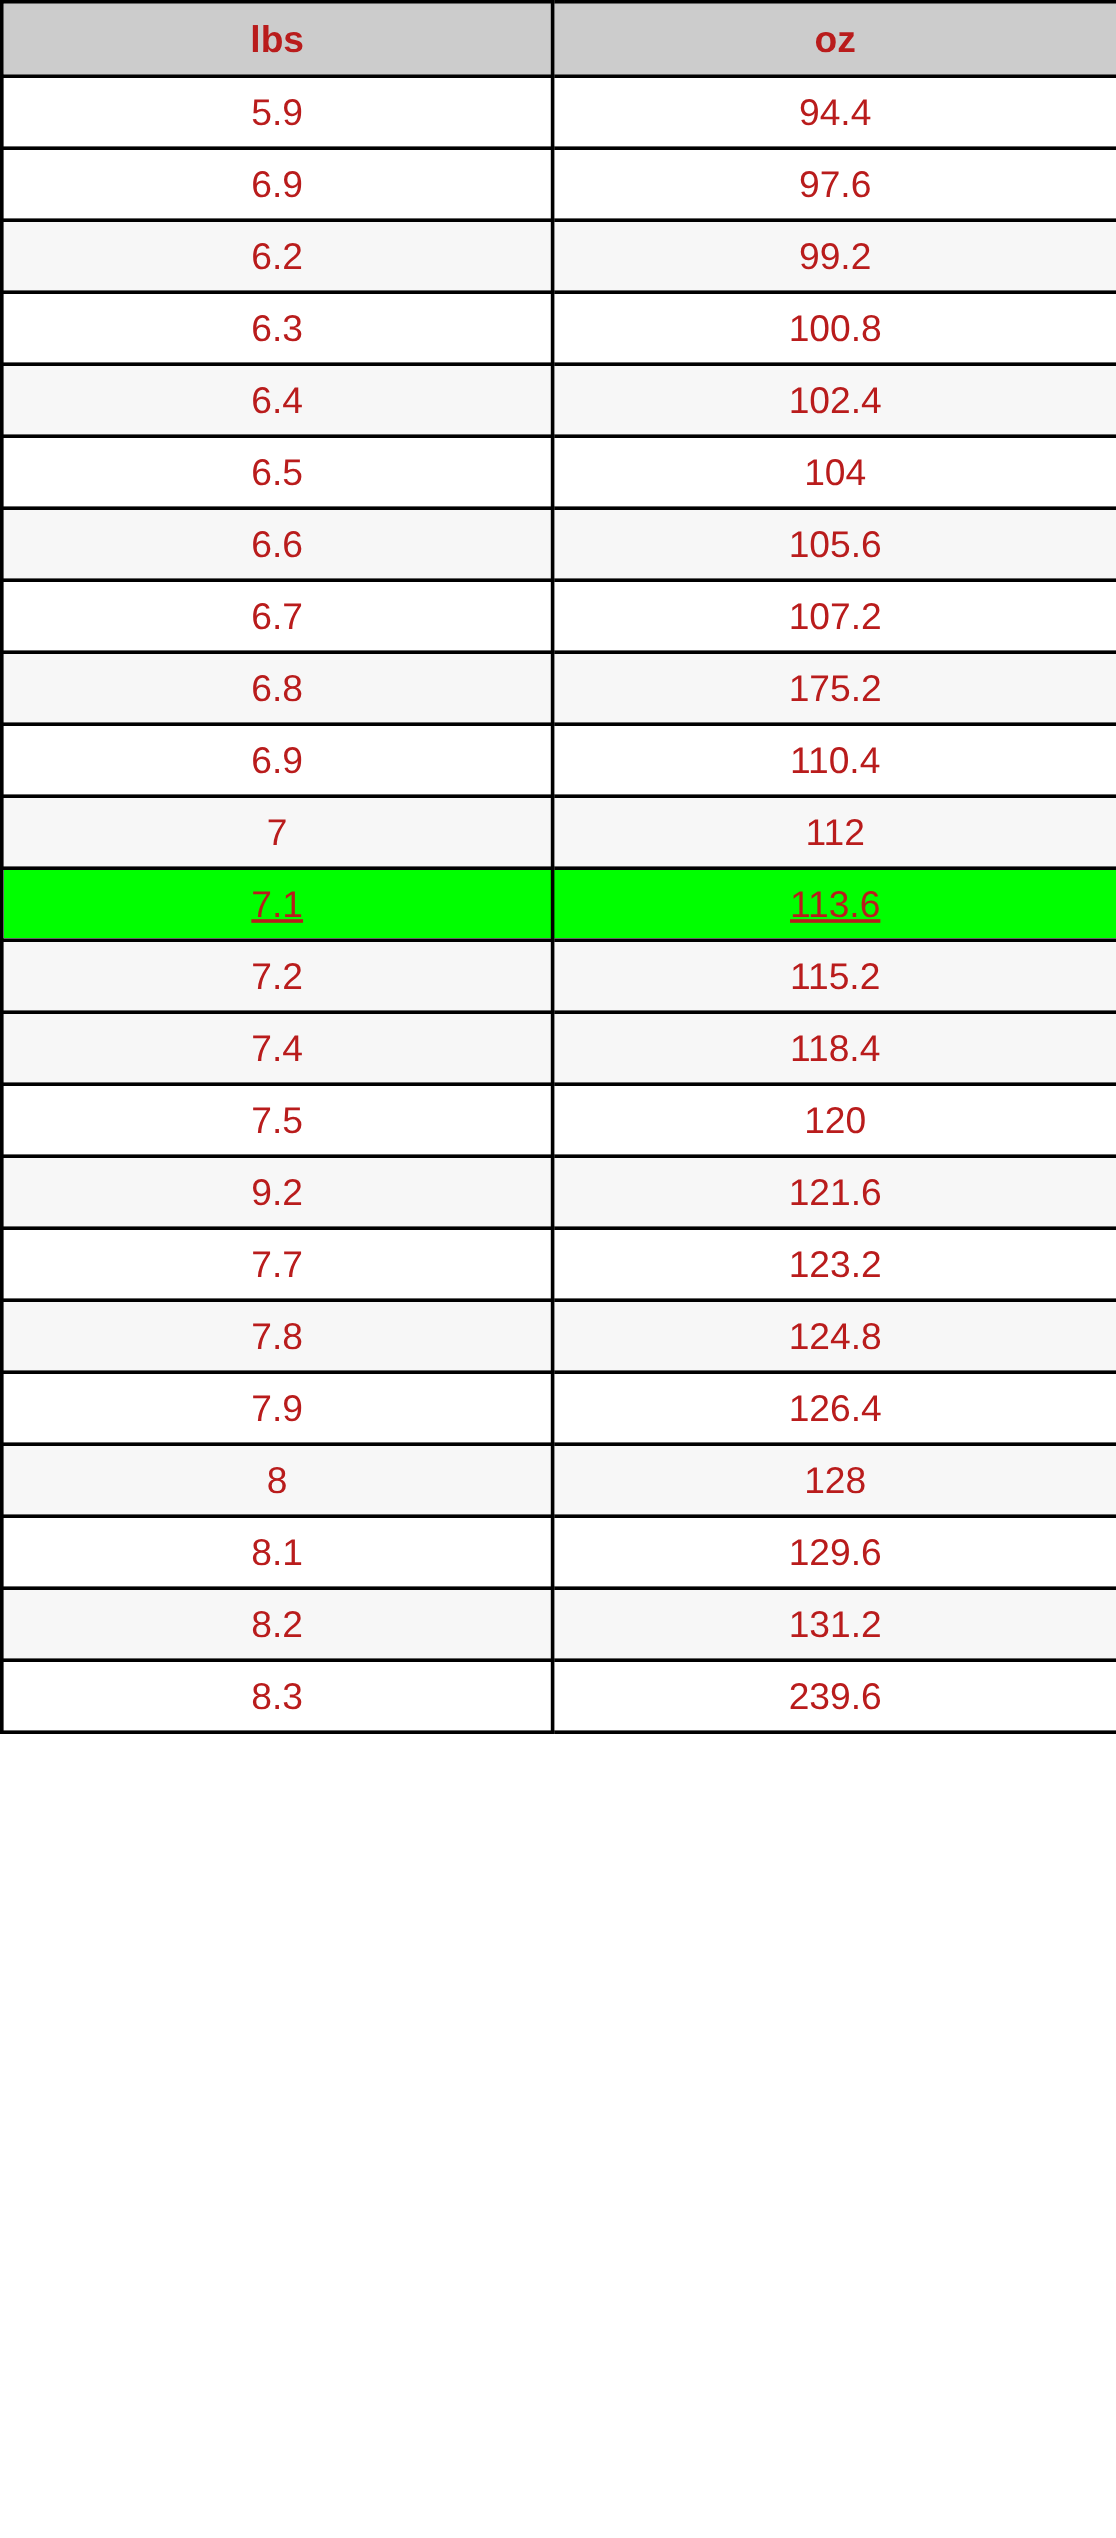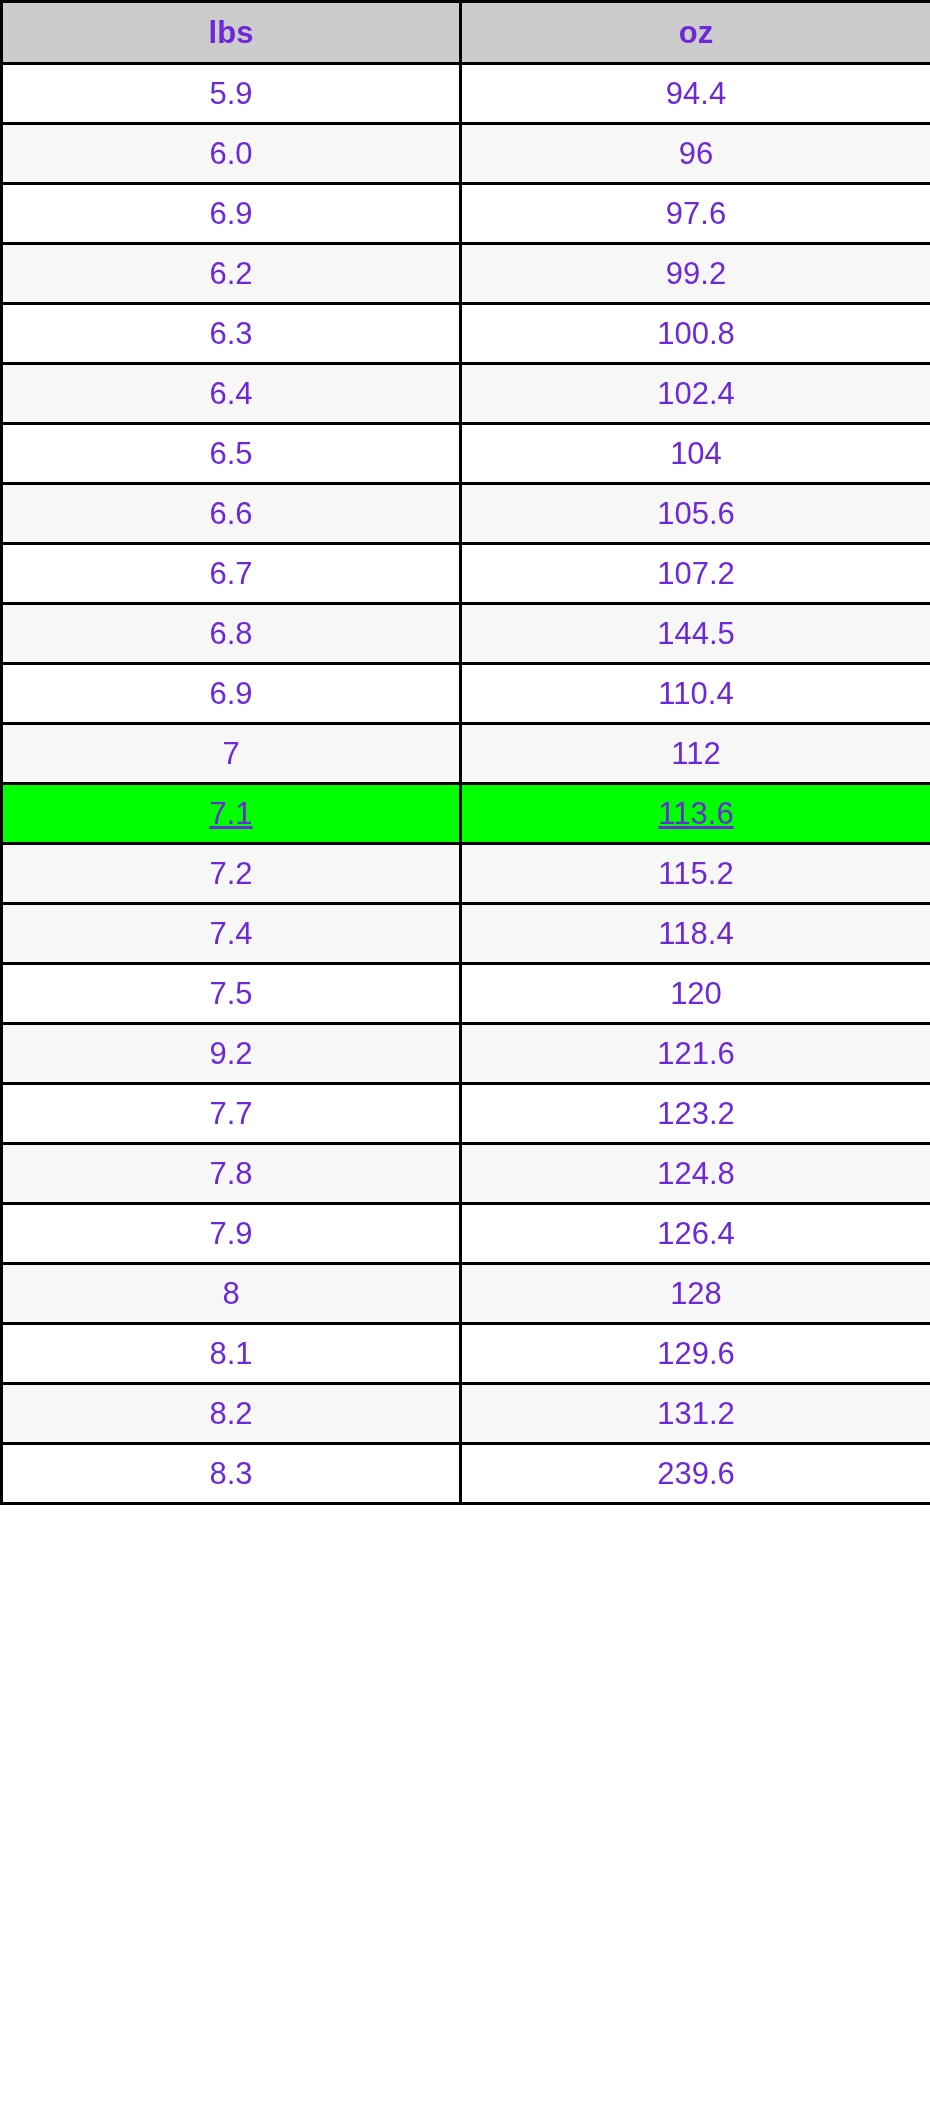--- a/index.html
+++ b/index.html
@@ -22,21 +22,21 @@
 
   #conversion-table th,
   #conversion-table td {
     border: 3px solid #000000;
     text-align: center;
     vertical-align: middle;
     padding: 0;
     height: 57px;
     line-height: 57px;
     font-size: 31px;
-    color: #6d28d9;
+    color: #b91c1c;
     overflow: hidden;
     white-space: nowrap;
   }
   #conversion-table thead th {
     background: #cccccc;
     font-weight: bold;
     height: 59px;
     line-height: 59px;
     font-size: 31px;
   }
@@ -56,24 +56,20 @@
     <tr>
       <th>lbs</th>
       <th>oz</th>
     </tr>
   </thead>
   <tbody id="table-body">
       <tr class="row-odd">
         <td>5.9</td>
         <td>94.4</td>
       </tr>
-      <tr class="row-even">
-        <td>6.0</td>
-        <td>96</td>
-      </tr>
       <tr class="row-odd">
         <td>6.9</td>
         <td>97.6</td>
       </tr>
       <tr class="row-even">
         <td>6.2</td>
         <td>99.2</td>
       </tr>
       <tr class="row-odd">
         <td>6.3</td>
@@ -90,21 +86,21 @@
       <tr class="row-even">
         <td>6.6</td>
         <td>105.6</td>
       </tr>
       <tr class="row-odd">
         <td>6.7</td>
         <td>107.2</td>
       </tr>
       <tr class="row-even">
         <td>6.8</td>
-        <td>144.5</td>
+        <td>175.2</td>
       </tr>
       <tr class="row-odd">
         <td>6.9</td>
         <td>110.4</td>
       </tr>
       <tr class="row-even">
         <td>7</td>
         <td>112</td>
       </tr>
       <tr class="row-highlight">

